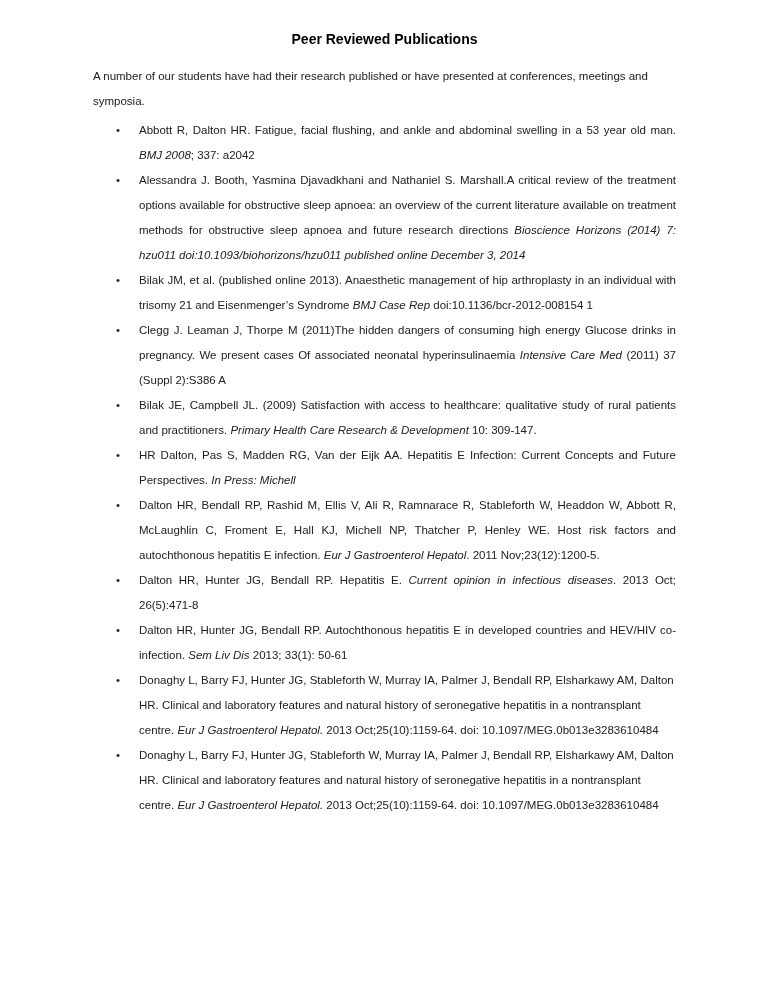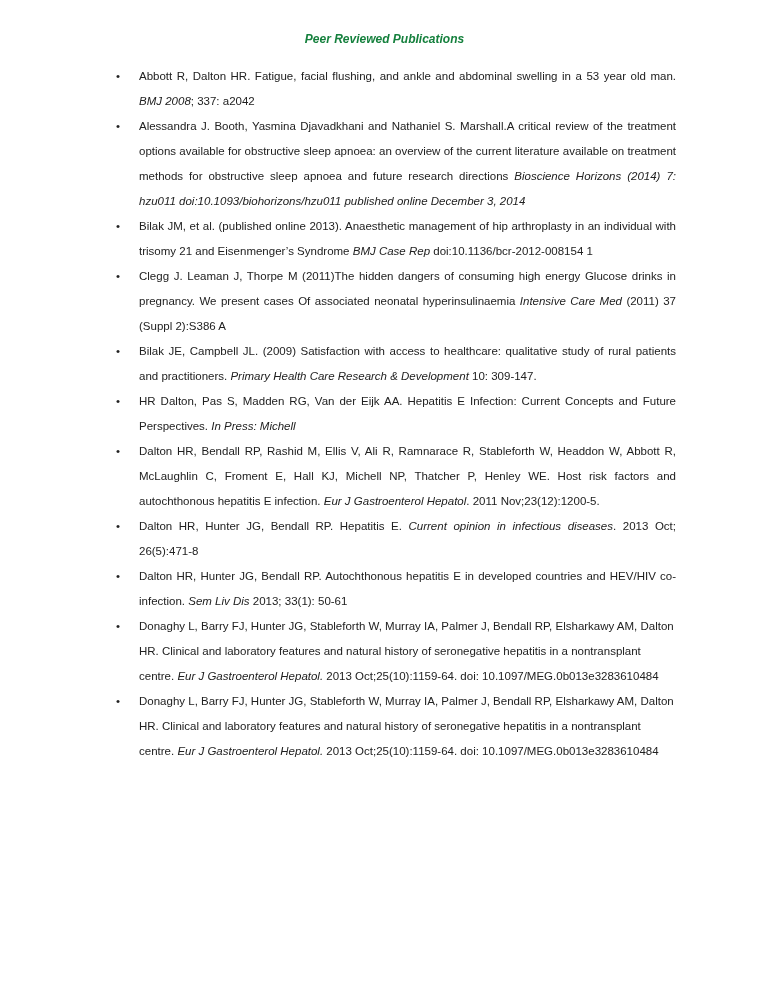--- a/index.html
+++ b/index.html
@@ -16,26 +16,25 @@
   }
   .page {
     box-sizing: border-box;
     width: 768px;
     height: 994px;
     padding: 32px 92px 0 93px;
     background: #ffffff;
   }
   .doc-title {
     margin: 0 0 17px 0;
-    font-size: 12px;
+    font-size: 14px;
     font-weight: bold;
     line-height: 15px;
     text-align: center;
-    color: #15803d;
-    font-style: italic;
+    color: #000000;
   }
   .intro {
     margin: 0 0 4px 0;
     font-size: 11.5px;
     line-height: 25px;
     text-align: left;
   }
   ul.pub-list {
     margin: 0;
     padding: 0 0 0 46px;
@@ -60,20 +59,21 @@
   }
   .b { font-weight: normal; }
   .i { font-style: italic; }
 </style>
 </head>
 <body>
 
 <div class="page">
   <h1 class="doc-title">Peer Reviewed Publications</h1>
 
+  <p class="intro">A number of our students have had their research published or have presented at conferences, meetings and symposia.</p>
 
   <ul class="pub-list">
       <li class="pub-item justify"><span class="bullet">•</span><span class="b">Abbott R</span><span>, Dalton HR</span><span class="b">.</span><span> Fatigue, facial flushing, and ankle and abdominal swelling in a 53 year old man. </span><span class="i">BMJ 2008</span><span>; 337: a2042</span></li>
       <li class="pub-item justify"><span class="bullet">•</span><span class="b">Alessandra J. Booth</span><span>, Yasmina Djavadkhani and Nathaniel S. Marshall.A critical review of the treatment options available for obstructive sleep apnoea: an overview of the current literature available on treatment methods for obstructive sleep apnoea and future research directions </span><span class="i">Bioscience Horizons (2014) 7: hzu011 doi:10.1093/biohorizons/hzu011 published online December 3, 2014</span></li>
       <li class="pub-item justify"><span class="bullet">•</span><span class="b">Bilak JM</span><span>, et al. (published online 2013).  Anaesthetic management of hip arthroplasty in an individual with trisomy 21 and Eisenmenger’s Syndrome  </span><span class="i">BMJ Case Rep</span><span>  doi:10.1136/bcr-2012-008154 1</span></li>
       <li class="pub-item justify"><span class="bullet">•</span><span>Clegg J. Leaman J, </span><span class="b">Thorpe M</span><span> (2011)The hidden dangers of consuming high energy Glucose drinks in pregnancy. We present cases Of associated neonatal hyperinsulinaemia </span><span class="i">Intensive Care Med</span><span> (2011) 37 (Suppl 2):S386 A</span></li>
       <li class="pub-item justify"><span class="bullet">•</span><span class="b">Bilak JE,</span><span> Campbell JL. (2009) Satisfaction with access to healthcare: qualitative study of rural patients and practitioners. </span><span class="i">Primary Health Care Research &amp; Development</span><span> 10: 309-147.</span></li>
       <li class="pub-item justify"><span class="bullet">•</span><span>HR Dalton, Pas S, </span><span class="b">Madden RG</span><span>, Van der Eijk AA. Hepatitis E Infection: Current Concepts and Future Perspectives. </span><span class="i">In Press: Michell</span></li>
       <li class="pub-item justify"><span class="bullet">•</span><span>Dalton HR, Bendall RP, Rashid M, Ellis V, Ali R, Ramnarace R, Stableforth W, Headdon W, Abbott R, </span><span class="b">McLaughlin C, Froment E, Hall KJ</span><span>, Michell NP, Thatcher P, Henley WE. Host risk factors and autochthonous hepatitis E infection. </span><span class="i">Eur J Gastroenterol Hepatol</span><span>. 2011 Nov;23(12):1200-5.</span></li>
       <li class="pub-item justify"><span class="bullet">•</span><span>Dalton HR, </span><span class="b">Hunter JG</span><span>, Bendall RP. Hepatitis E. </span><span class="i">Current opinion in infectious diseases</span><span>. 2013 Oct; 26(5):471-8</span></li>

